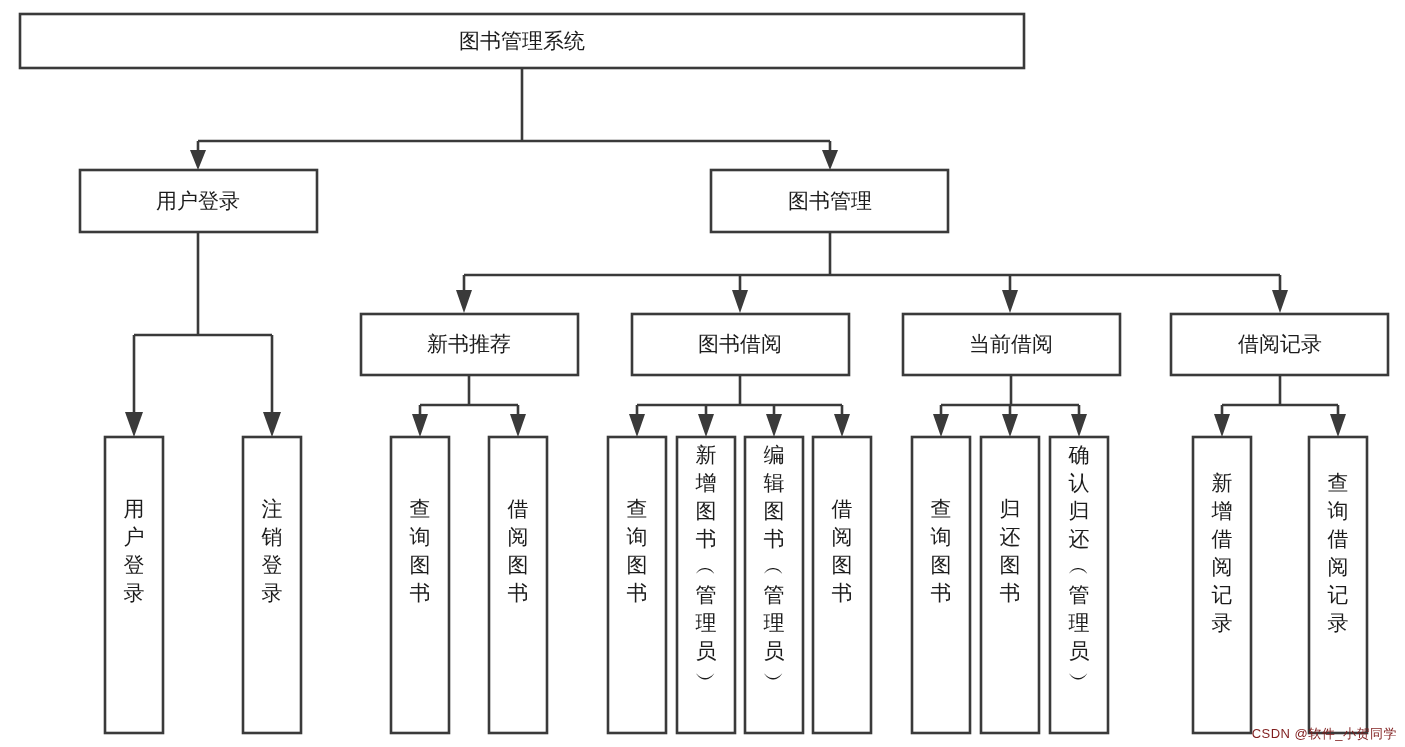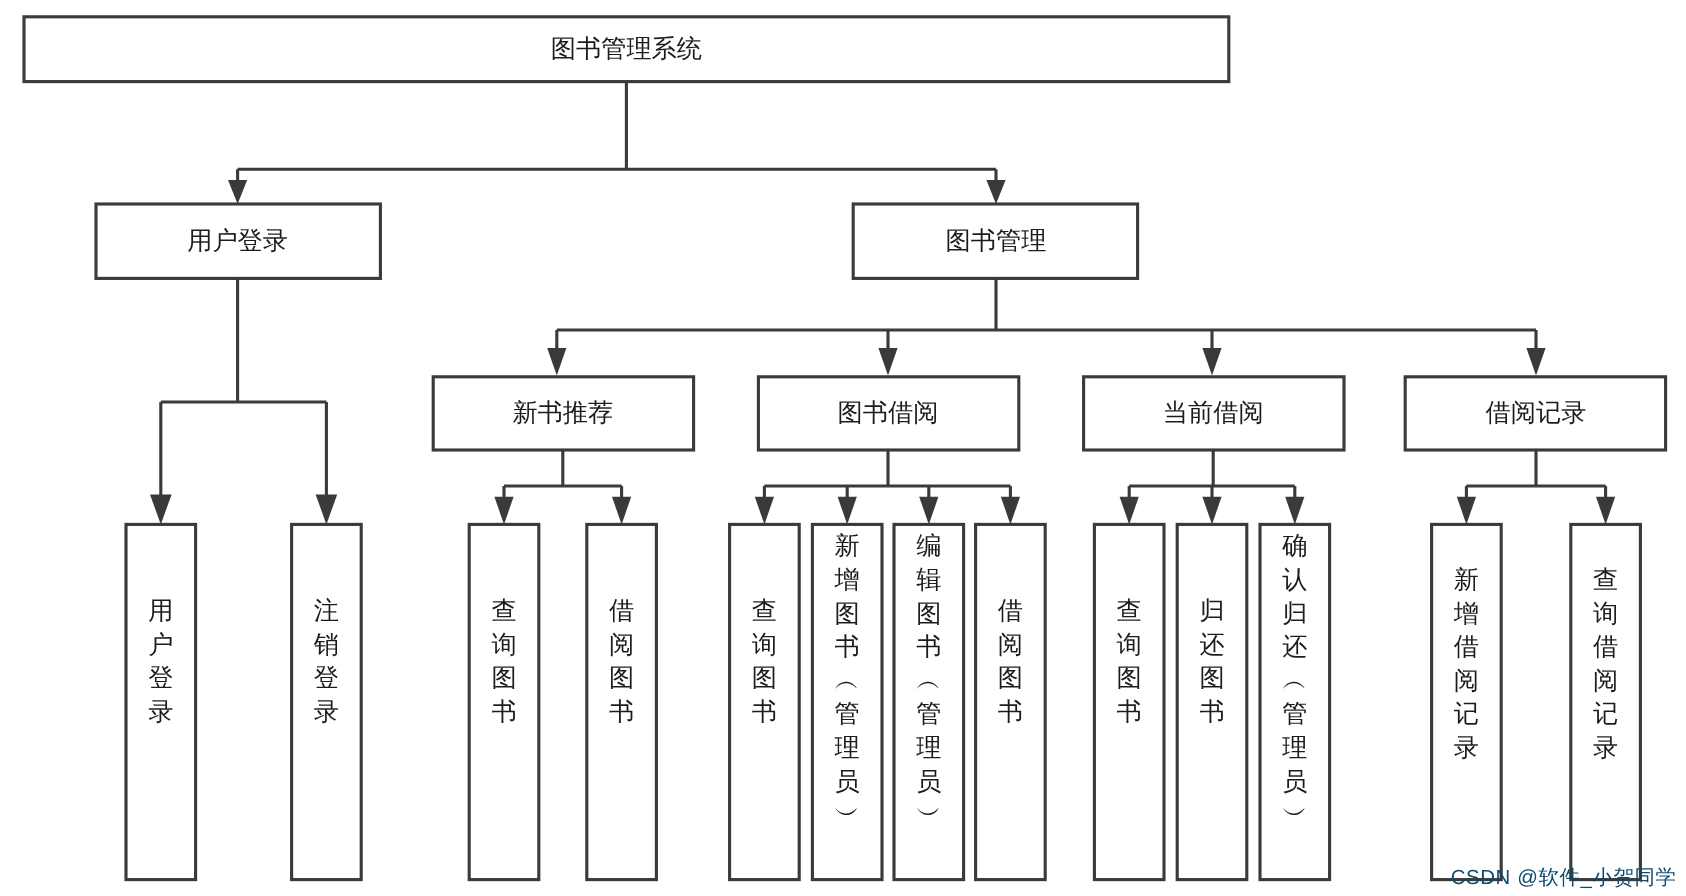--- a/index.html
+++ b/index.html
@@ -49,22 +49,22 @@
     font-family: "Liberation Sans", "DejaVu Sans", sans-serif;
     font-size: 21px;
     fill: #1c1c1c;
     text-anchor: middle;
   }
   .watermark {
     position: absolute;
     right: 8px;
     bottom: 4px;
     font-family: "Liberation Sans", "DejaVu Sans", sans-serif;
-    font-size: 17px;
-    color: #0c4a6e;
+    font-size: 13px;
+    color: #7f1d1d;
     white-space: nowrap;
     letter-spacing: 0.5px;
   }
 </style>
 </head>
 <body>
 
 <div id="diagram-root">
 
   <svg class="diagram" viewBox="0 0 1405 747" xmlns="http://www.w3.org/2000/svg">

